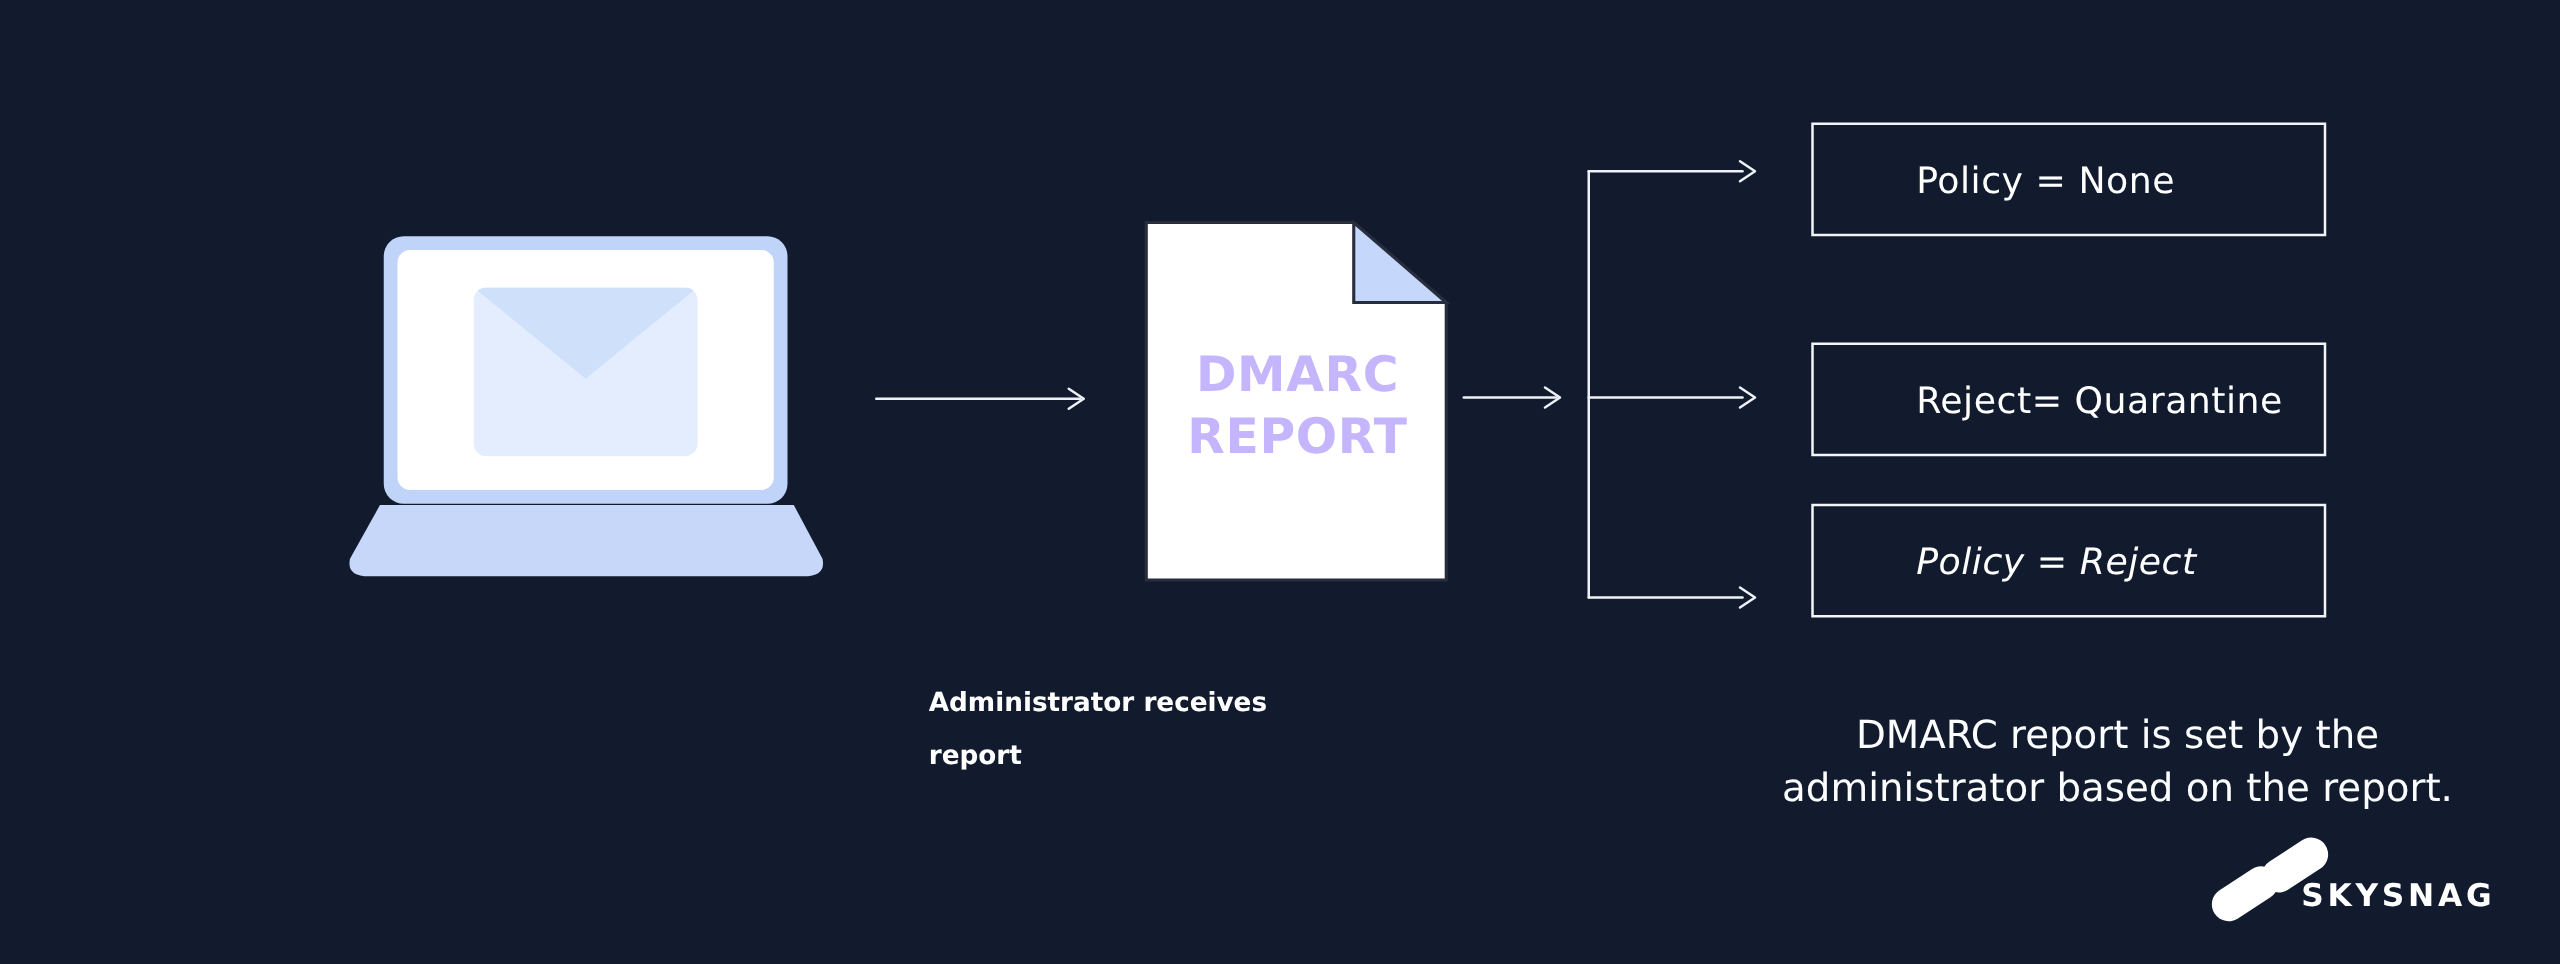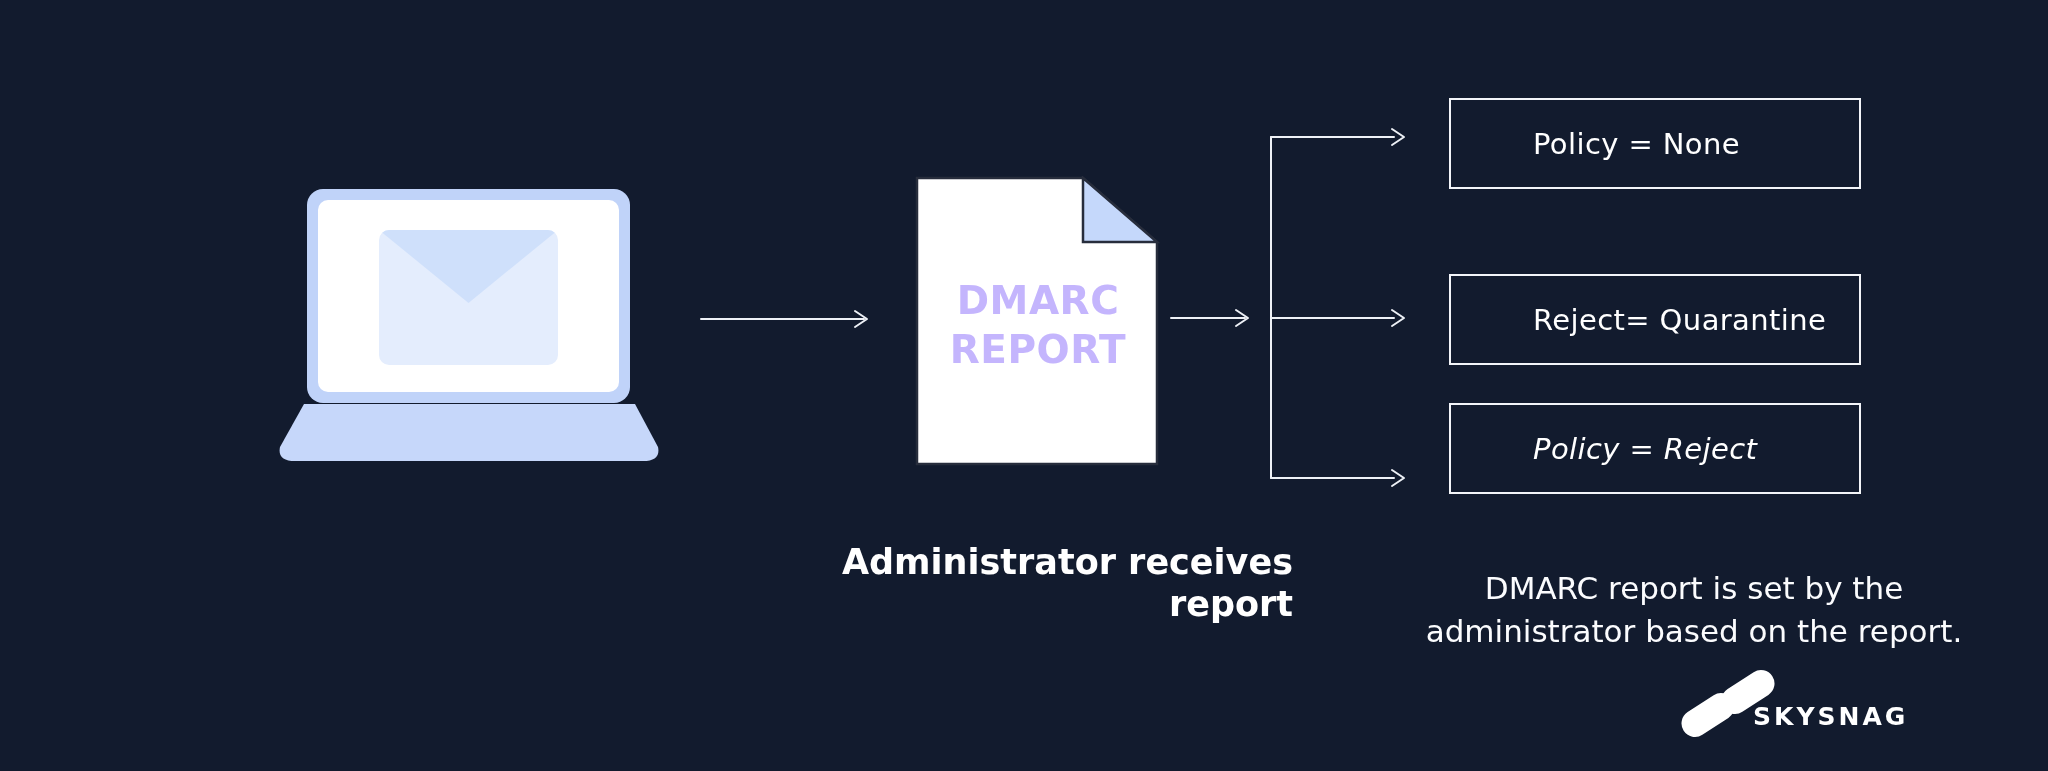--- a/index.html
+++ b/index.html
@@ -26,27 +26,27 @@
   
   .wires{left:0;top:0;width:2048px;height:771px;pointer-events:none;}
 
   
   .policy-box{left:1449px;width:412px;height:91px;border:2px solid #f3f5f9;
     box-sizing:border-box;display:flex;align-items:center;background:#121b2e;}
   .policy-box span{padding-left:82px;font-size:29px;color:#ffffff;letter-spacing:.4px;}
   .pb1{top:98px;} .pb2{top:274px;} .pb3{top:403px;font-style:italic;}
 
   
-  .caption-left{left:793px;top:541px;width:500px;text-align:right;
-    font-size:35px;font-weight:700;line-height:42px;color:#ffffff;}
+  .caption-left{left:743px;top:541px;width:500px;text-align:left;
+    font-size:21px;font-weight:700;line-height:42px;color:#ffffff;}
   .caption-right{left:1358px;top:567px;width:672px;text-align:center;
     font-size:31px;font-weight:400;line-height:43px;color:#fbfcfe;}
 
   
-  .logo{left:1679px;top:663px;width:250px;height:80px;}
+  .logo{left:1767px;top:663px;width:250px;height:80px;}
   .logo-icon{position:absolute;left:0;top:0;width:100px;height:75px;}
   .logo-text{position:absolute;left:74px;top:39px;font-size:25px;font-weight:700;
     letter-spacing:3px;color:#ffffff;}
 </style>
 </head>
 <body>
 
 <div class="canvas">
 
   <div class="abs laptop-frame">

